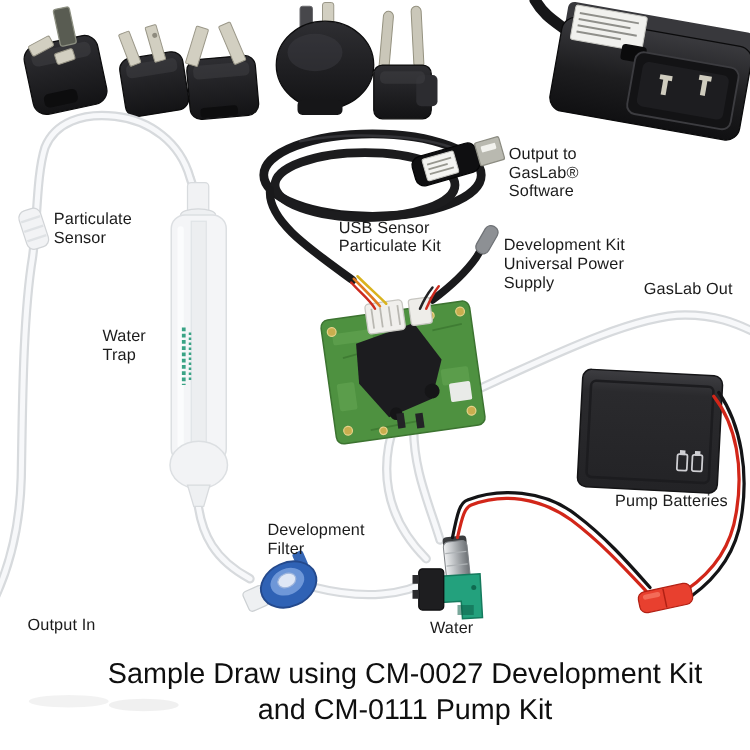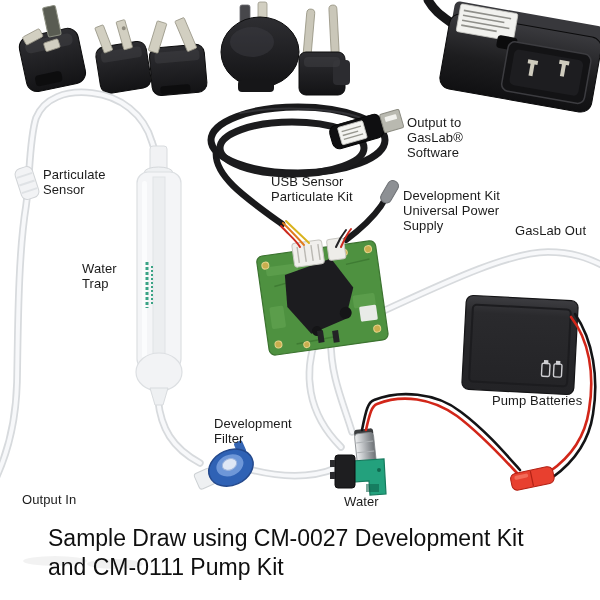--- a/index.html
+++ b/index.html
@@ -7,21 +7,21 @@
     position:relative;width:600px;height:600px;background:#ffffff;
     font-family:"Liberation Sans", sans-serif;overflow:hidden;
   }
   .scene svg{position:absolute;left:0;top:0;}
   .lbl{
     position:absolute;font-size:13px;line-height:1.16;color:#1b1b1b;
     white-space:pre-line;letter-spacing:.1px;
   }
   .lbl.right{}
   .title{
-    position:absolute;left:0;right:0;top:524px;
+    position:absolute;left:0;right:0;top:524px;text-align:center;
     font-size:23px;line-height:1.24;color:#0f0f0f;white-space:pre-line;padding-left:48px;
   }
 </style>
 </head>
 <body>
 
 <div class="scene">
 
 <svg width="600" height="600" viewBox="0 0 600 600">
   <defs>

